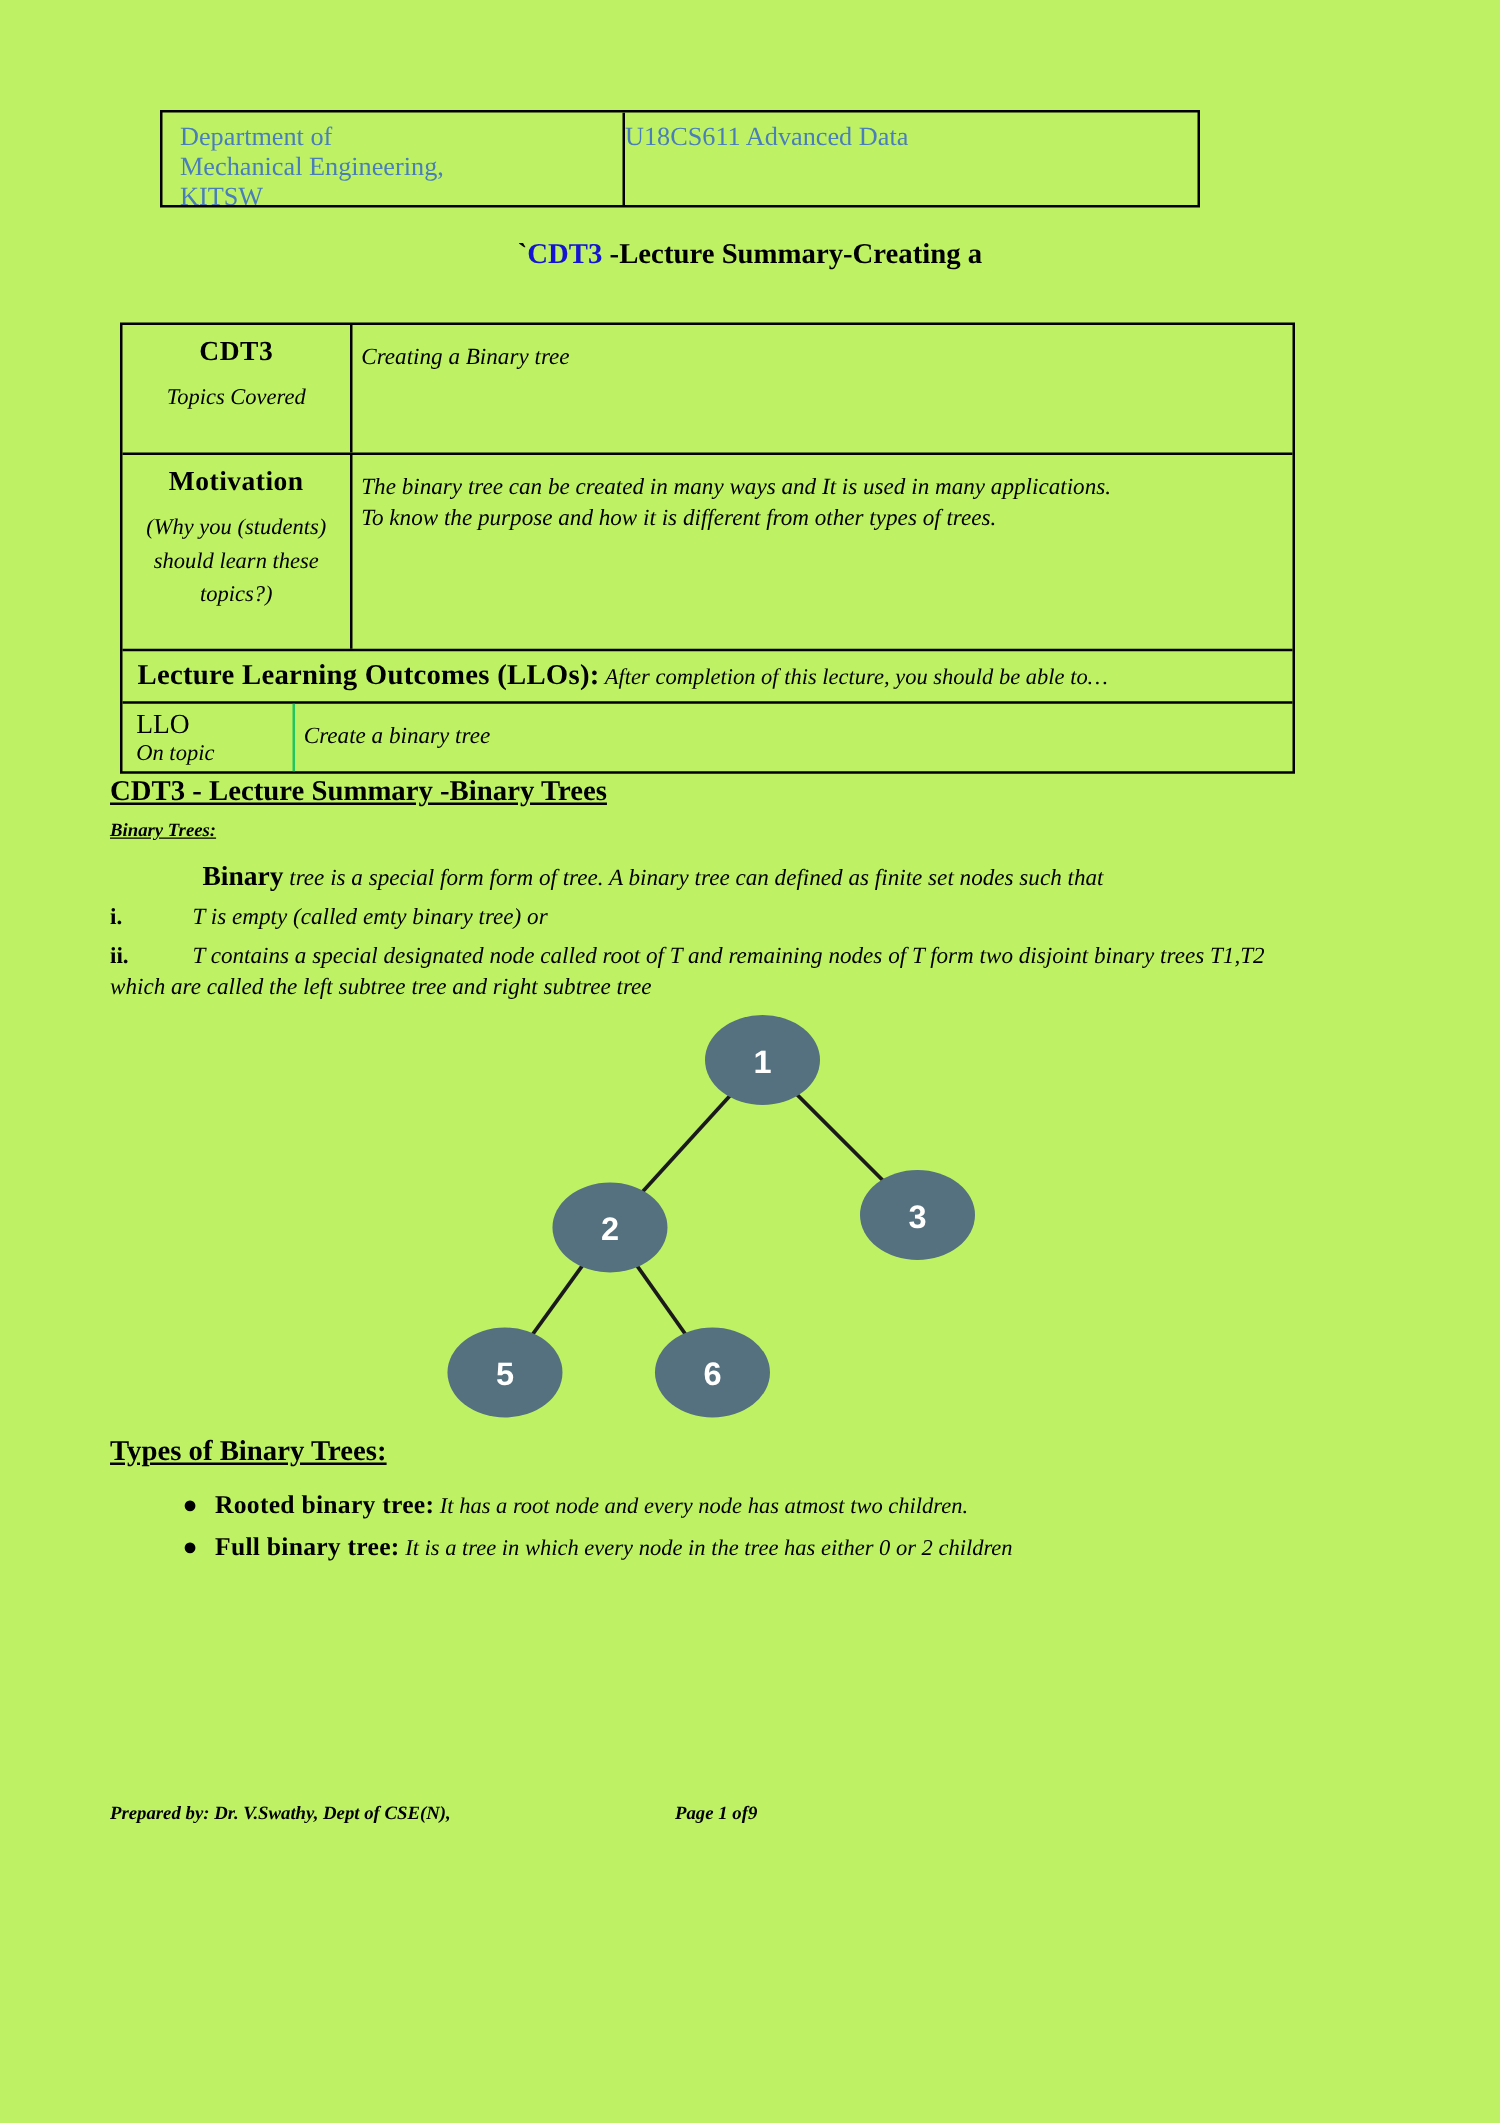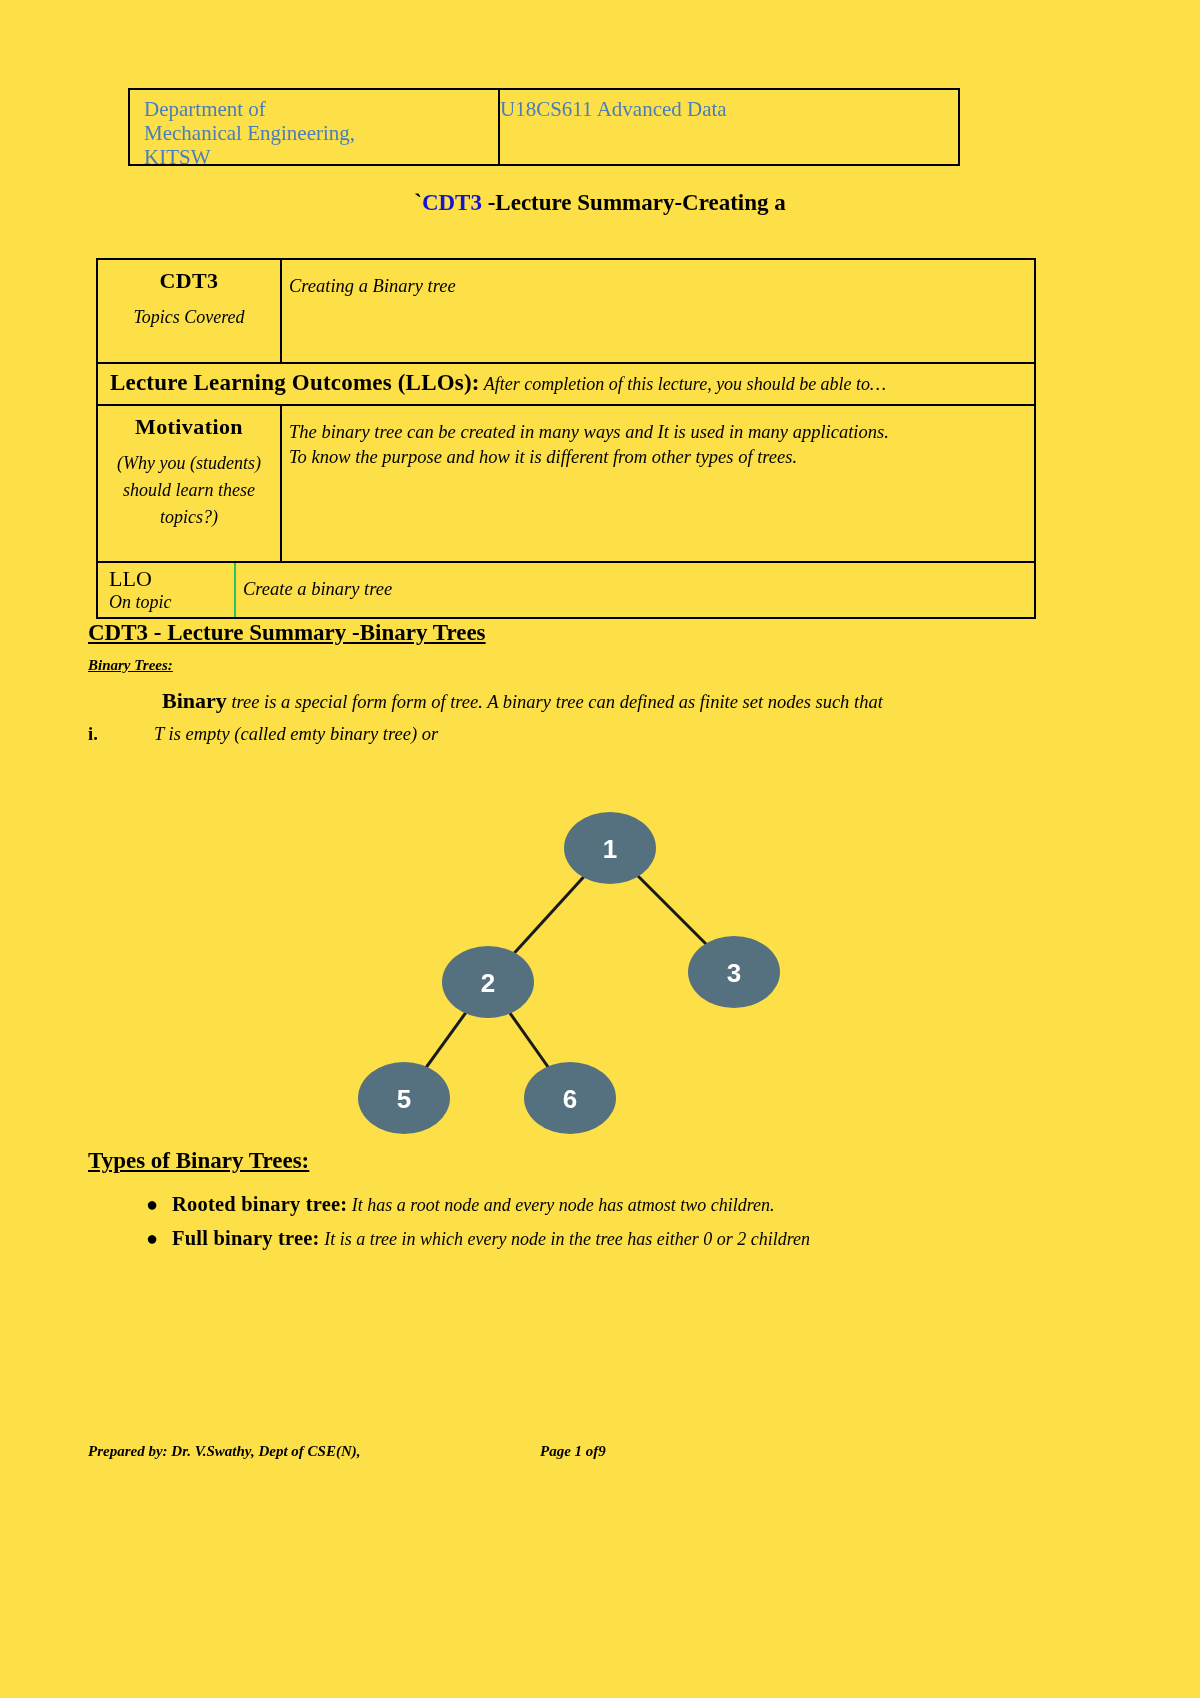--- a/index.html
+++ b/index.html
@@ -4,21 +4,21 @@
 <style>
   html, body {
     margin: 0;
     padding: 0;
     background: #ffffff;
   }
   .page {
     position: relative;
     width: 1200px;
     height: 1698px;
-    background: #fde047;
+    background: #bef264;
     font-family: "Liberation Serif", serif;
     color: #000000;
     overflow: hidden;
   }
 
   
   .header-table {
     position: absolute;
     left: 128px;
     top: 88px;
@@ -304,37 +304,37 @@
     <div class="row row-topics">
       <div class="lbl-cell">
         <span class="lbl-main">CDT3</span>
         <span class="lbl-sub">Topics Covered</span>
       </div>
       <div class="val-cell">
         <span class="val-text">Creating a Binary tree</span>
       </div>
     </div>
 
-    <div class="row">
-      <div class="row-llos">
-        <span class="llos-head">Lecture Learning Outcomes (LLOs):</span><span class="llos-tail"> After completion of this lecture, you should be able to…</span>
-      </div>
-    </div>
-
     <div class="row row-motivation">
       <div class="lbl-cell">
         <span class="lbl-main">Motivation</span>
         <span class="lbl-sub">(Why you (students) should learn these topics?)</span>
       </div>
       <div class="val-cell">
         <span class="val-text">The binary tree can be created in many ways and It is used in many applications.</span>
         <span class="val-text">To know the purpose and how it is different from other types of trees.</span>
       </div>
     </div>
 
+    <div class="row">
+      <div class="row-llos">
+        <span class="llos-head">Lecture Learning Outcomes (LLOs):</span><span class="llos-tail"> After completion of this lecture, you should be able to…</span>
+      </div>
+    </div>
+
     <div class="row row-llo">
       <div class="llo-cell">
         <span class="llo-main">LLO</span>
         <span class="llo-sub">On topic</span>
       </div>
       <div class="val-cell">
         <span class="val-text">Create a binary tree</span>
       </div>
     </div>
 
@@ -346,20 +346,24 @@
 
   <div class="para" id="para-intro">
     <span class="lead">Binary</span><span> tree is a special form form of tree. A binary tree can defined as finite set nodes such that</span>
   </div>
 
   <div class="list-item" id="item-i">
     <span class="marker">i.</span>
     <span class="item-body"><span class="first-line">T  is empty (called emty binary tree) or</span></span>
   </div>
 
+  <div class="list-item" id="item-ii">
+    <span class="marker">ii.</span>
+    <span class="item-body"><span class="first-line">T contains a special designated node called root of T and remaining nodes of T form two disjoint binary trees T1,T2 which are called the left subtree  tree and right subtree tree</span></span>
+  </div>
 
   <div class="tree">
     <svg width="500" height="340" viewBox="0 0 500 340" xmlns="http://www.w3.org/2000/svg">
       <g>
         <line x1="280" y1="38" x2="158" y2="172" stroke="#1a1a1a" stroke-width="3"></line>
         <line x1="280" y1="38" x2="404" y2="162" stroke="#1a1a1a" stroke-width="3"></line>
         <line x1="158" y1="172" x2="74" y2="288" stroke="#1a1a1a" stroke-width="3"></line>
         <line x1="158" y1="172" x2="240" y2="288" stroke="#1a1a1a" stroke-width="3"></line>
       </g>
       <g>

